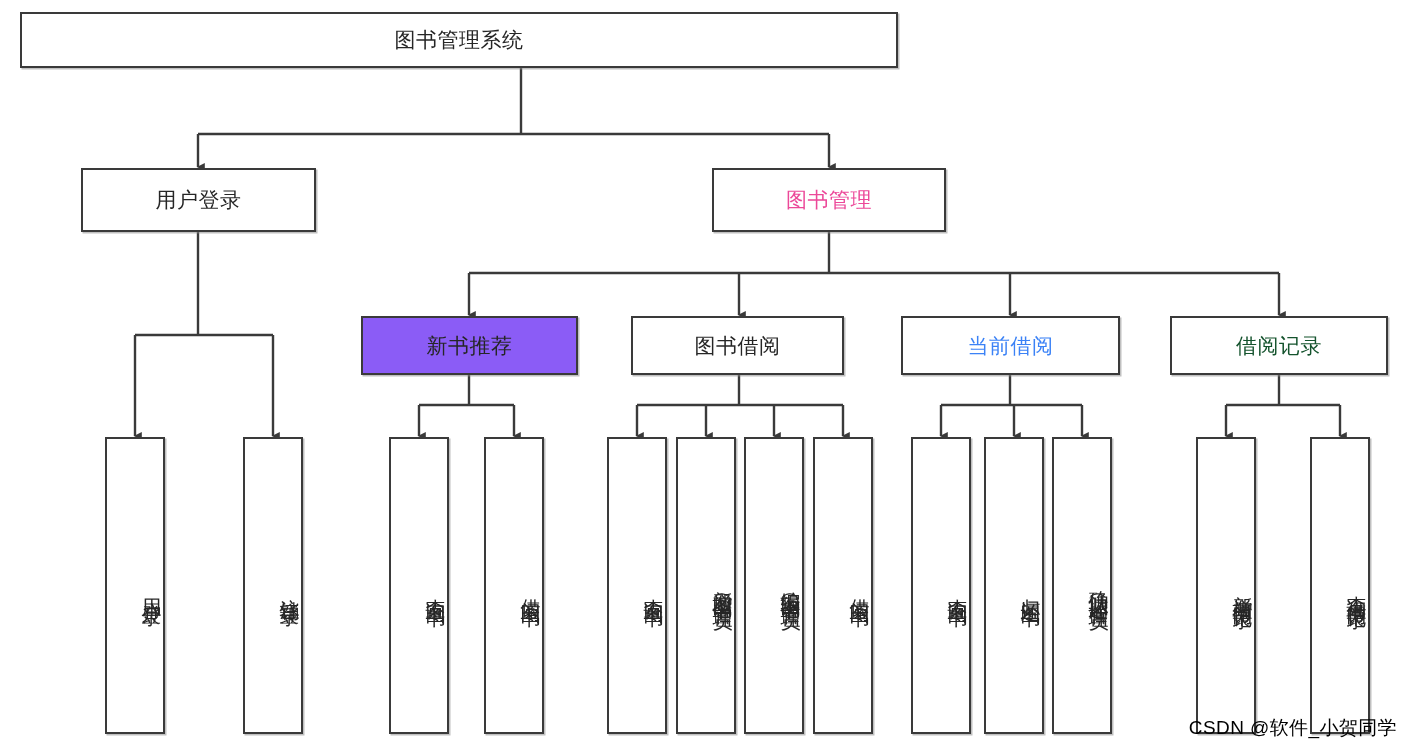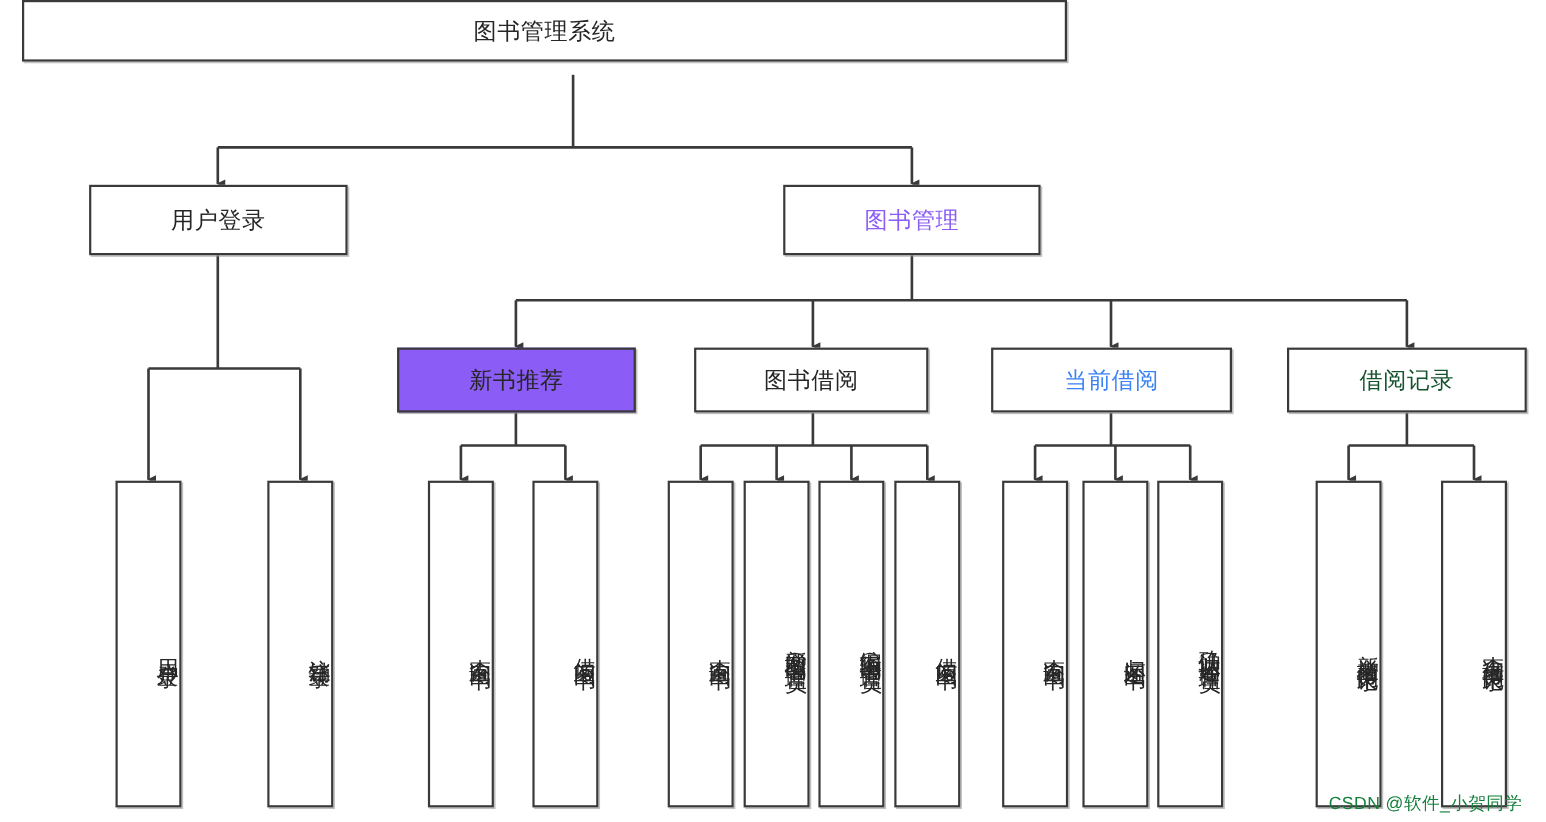--- a/index.html
+++ b/index.html
@@ -38,23 +38,23 @@
     line-height:1.18;
     letter-spacing:3px;
     white-space:normal;
     align-items:flex-start;
     justify-content:center;
     padding-top:6px;
     box-sizing:border-box;
   }
   .watermark{
     position:absolute;
-    right:21px;bottom:6px;
-    font-size:16px;
-    color:#15803d;
+    right:8px;bottom:6px;
+    font-size:19px;
+    color:#000000;
     letter-spacing:0.4px;
     user-select:none;
     white-space:nowrap;
   }
 </style>
 </head>
 <body>
 
 <div id="diagram-root">
 
@@ -95,28 +95,28 @@
         <line x1="1014" y1="405" x2="1014" y2="436" marker-end="url(#arrowhead)"></line>
         <line x1="1082" y1="405" x2="1082" y2="436" marker-end="url(#arrowhead)"></line>
         <line x1="1279" y1="375" x2="1279" y2="405"></line>
         <line x1="1226" y1="405" x2="1340" y2="405"></line>
         <line x1="1226" y1="405" x2="1226" y2="436" marker-end="url(#arrowhead)"></line>
         <line x1="1340" y1="405" x2="1340" y2="436" marker-end="url(#arrowhead)"></line>
       </g>
   </svg>
 
   <div id="nodes">
-      <div class="node-box horiz" style="left: 20px; top: 0; width: 950px; height: 56px; border-color: rgb(58, 58, 58); background: rgb(255, 255, 255);">
+      <div class="node-box horiz" style="left: 20px; top: 12px; width: 878px; height: 56px; border-color: rgb(58, 58, 58); background: rgb(255, 255, 255);">
         <div class="node-label" style="color: rgb(38, 38, 38);">图书管理系统</div>
       </div>
       <div class="node-box horiz" style="left: 81px; top: 168px; width: 235px; height: 64px; border-color: rgb(58, 58, 58); background: rgb(255, 255, 255);">
         <div class="node-label" style="color: rgb(38, 38, 38);">用户登录</div>
       </div>
       <div class="node-box horiz" style="left: 712px; top: 168px; width: 234px; height: 64px; border-color: rgb(58, 58, 58); background: rgb(255, 255, 255);">
-        <div class="node-label" style="color: #8b5cf6;">图书管理</div>
+        <div class="node-label" style="color: #ec4899;">图书管理</div>
       </div>
       <div class="node-box horiz" style="left: 361px; top: 316px; width: 217px; height: 59px; border-color: rgb(58, 58, 58); background: #8b5cf6;">
         <div class="node-label" style="color: rgb(38, 38, 38);">新书推荐</div>
       </div>
       <div class="node-box horiz" style="left: 631px; top: 316px; width: 213px; height: 59px; border-color: rgb(58, 58, 58); background: rgb(255, 255, 255);">
         <div class="node-label" style="color: rgb(38, 38, 38);">图书借阅</div>
       </div>
       <div class="node-box horiz" style="left: 901px; top: 316px; width: 219px; height: 59px; border-color: rgb(58, 58, 58); background: rgb(255, 255, 255);">
         <div class="node-label" style="color: #3b82f6;">当前借阅</div>
       </div>

